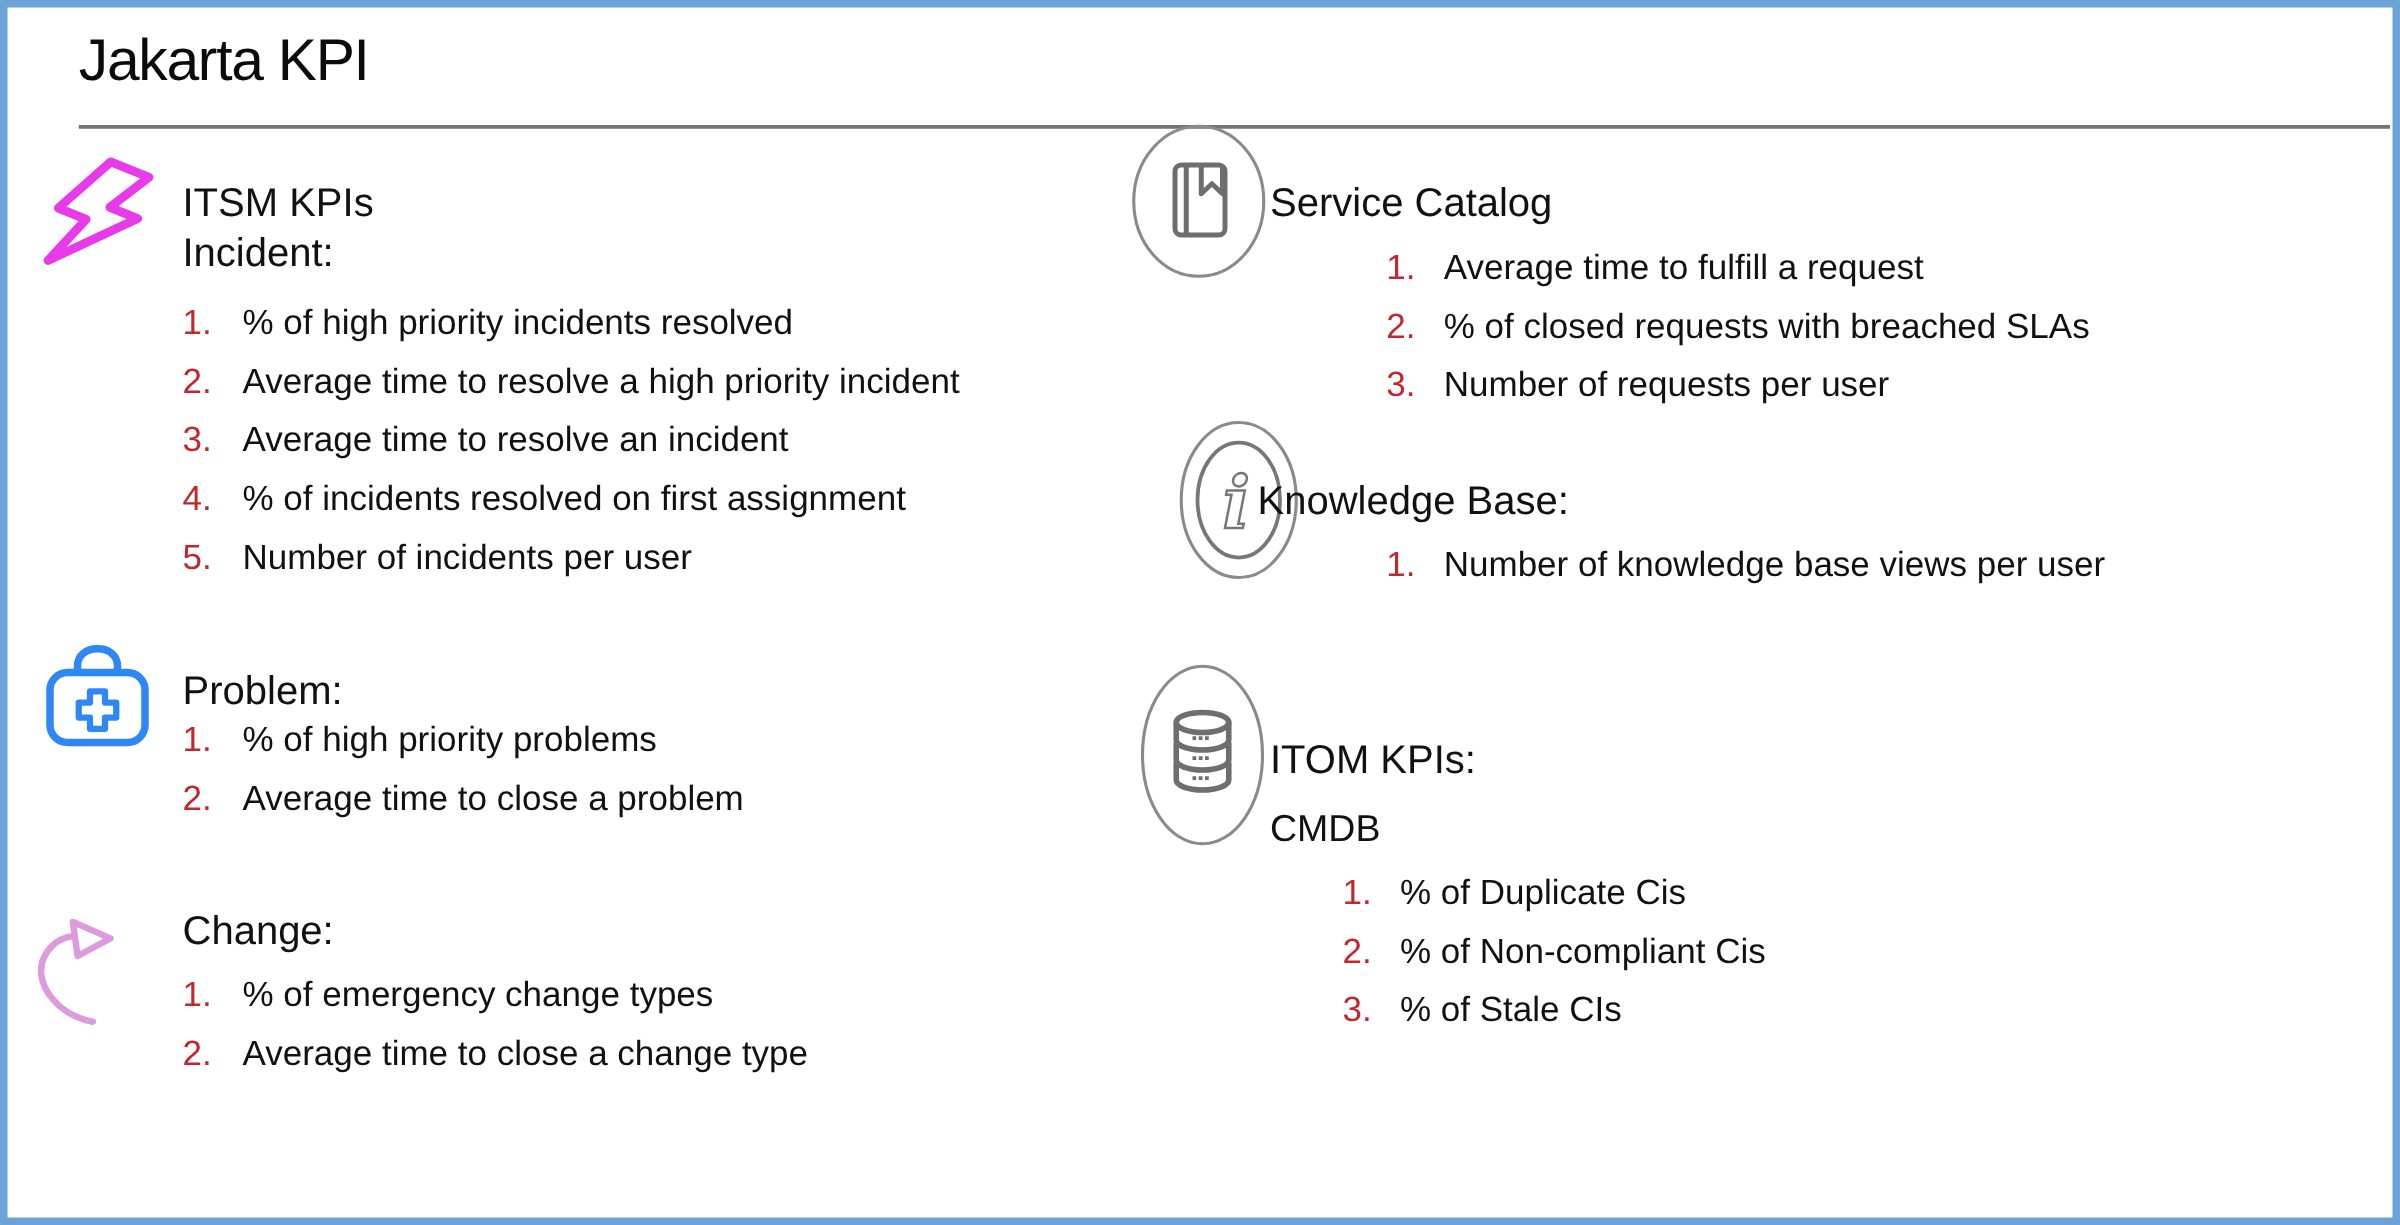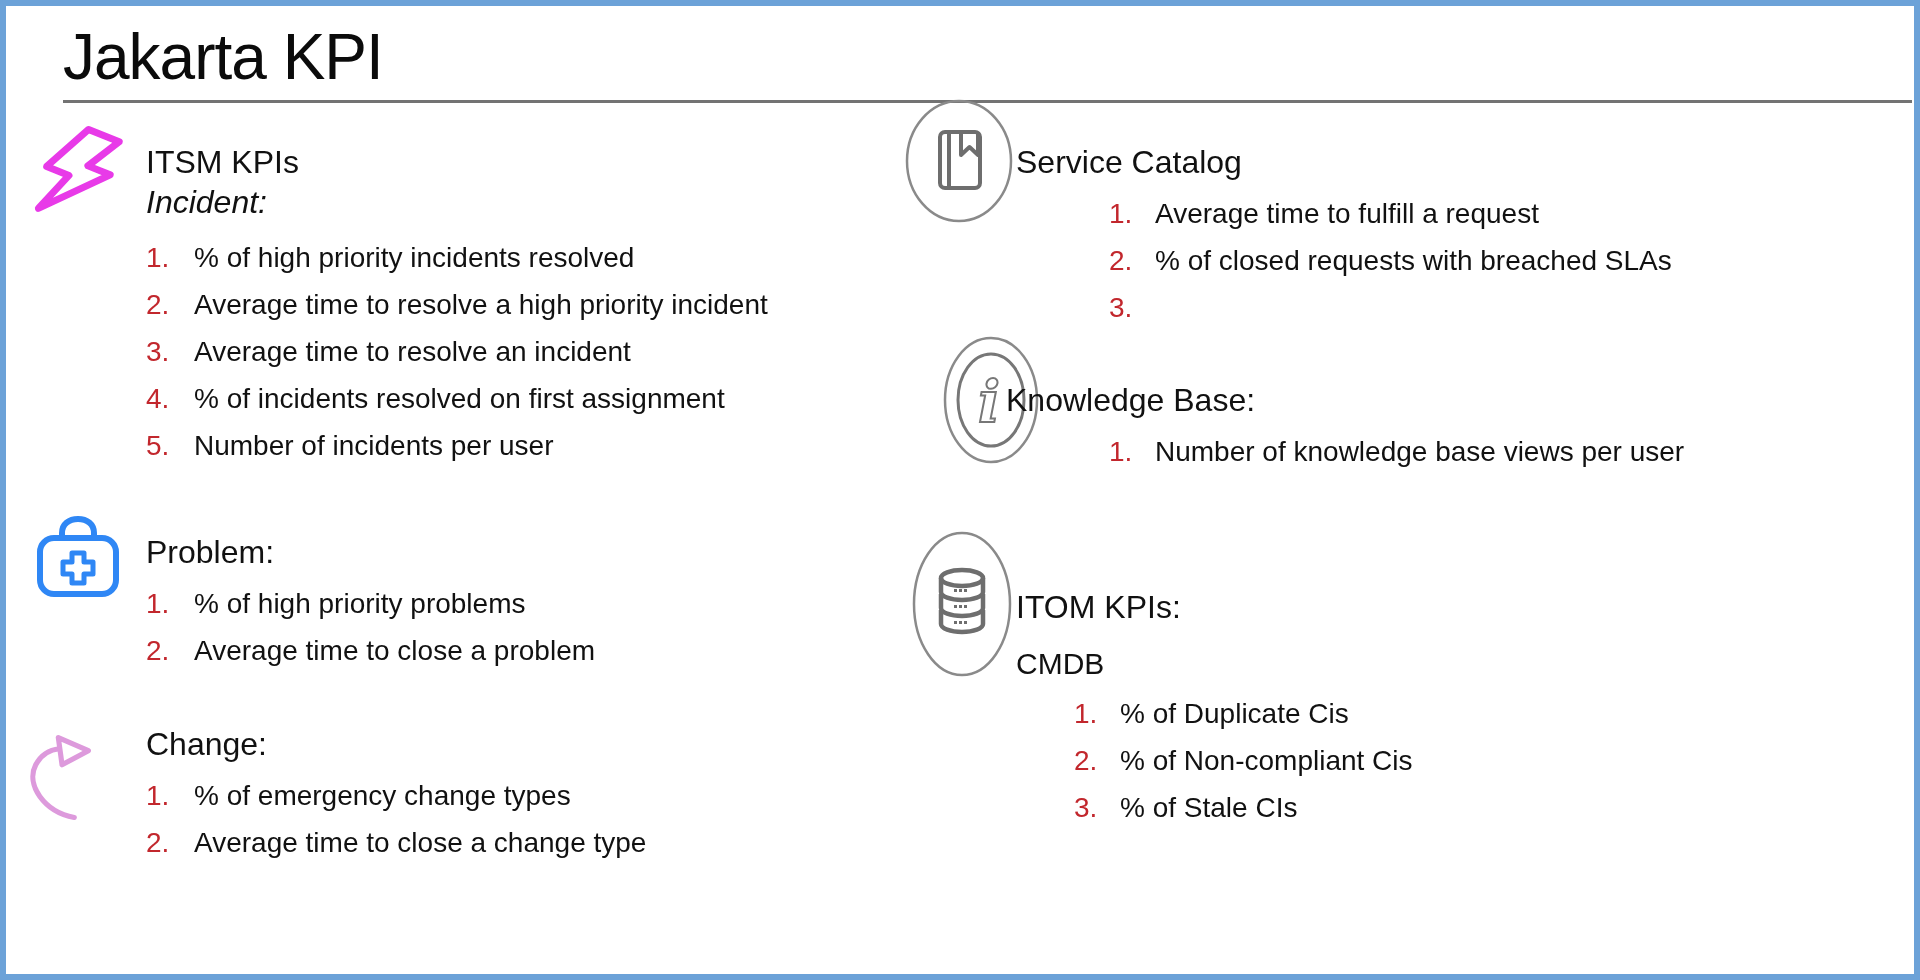--- a/index.html
+++ b/index.html
@@ -1,31 +1,31 @@
 <!DOCTYPE html>
 <html><head>
 <meta charset="utf-8">
 <style>
   html,body{margin:0;padding:0;background:#fff;}
   body{width:1920px;height:980px;overflow:hidden;font-family:"Liberation Sans",sans-serif;}
   .slide{position:relative;width:1920px;height:980px;box-sizing:border-box;
          border:6px solid #6CA2D8;background:#ffffff;}
-  .title{position:absolute;left:57px;top:14px;font-size:64px;color:#0b0b0b;
+  .title{position:absolute;left:57px;top:14px;font-size:47px;color:#0b0b0b;
          letter-spacing:-1px;}
   .rule{position:absolute;left:57px;top:94px;width:1849px;height:3px;background:#737373;}
   .icon{position:absolute;}
   .h{font-size:32px;color:#111;line-height:1;white-space:nowrap;}
   .sub{font-size:30px;color:#111;line-height:1;white-space:nowrap;margin-top:25px;}
   .block{position:absolute;}
   .li{display:flex;align-items:center;height:47px;font-size:28px;white-space:nowrap;}
   .num{color:#C2272D;flex:none;width:48px;}
   .rcol .num{width:46px;}
   .txt{color:#111;text-align:right;}
   .mb-lg{margin-bottom:8px;}
-  .mb-sm{margin-bottom:16px;font-style:italic;}
+  .mb-sm{margin-bottom:16px;}
 </style>
 </head>
 <body>
 
 <div class="slide">
 
   <div class="title">Jakarta KPI</div>
   <div class="rule"></div>
 
   <svg class="icon" style="left:20px;top:118px" width="100" height="100" viewBox="0 0 100 100">
@@ -59,21 +59,21 @@
   </div>
 
   <svg class="icon" style="left:22px;top:498px" width="100" height="100" viewBox="0 0 100 100">
     <g fill="none" stroke="#2F87F5" stroke-width="6" stroke-linejoin="round">
       <path d="M34,34 v-5 c0,-9 7,-14 16,-14 s16,5 16,14 v5"></path>
       <rect x="12" y="34" width="76" height="56" rx="14"></rect>
       <path d="M44,49 h12 v9 h9 v12 h-9 v9 h-12 v-9 h-9 v-12 h9 Z" stroke-width="5"></path>
     </g>
   </svg>
   <div class="block" style="left:140px;top:530px">
-    <div class="h" style="margin-bottom:12px">Problem:</div>
+    <div class="h" style="">Problem:</div>
     <div>
         <div class="li">
           <span class="num">1.</span>
           <span class="txt">% of high priority problems</span>
         </div>
         <div class="li">
           <span class="num">2.</span>
           <span class="txt">Average time to close a problem</span>
         </div>
       </div>
@@ -114,20 +114,21 @@
       <div class="li">
         <span class="num">1.</span>
         <span class="txt">Average time to fulfill a request</span>
       </div>
       <div class="li">
         <span class="num">2.</span>
         <span class="txt">% of closed requests with breached SLAs</span>
       </div>
       <div class="li">
         <span class="num">3.</span>
+        <span class="txt">Number of requests per user</span>
       </div>
     </div>
 
   <svg class="icon" style="left:935px;top:328px" width="100" height="132" viewBox="0 0 100 132">
     <ellipse cx="50" cy="66" rx="46" ry="62" fill="none" stroke="#8a8a8a" stroke-width="2.5"></ellipse>
     <ellipse cx="50" cy="66" rx="33" ry="46" fill="none" stroke="#777777" stroke-width="3"></ellipse>
     <text x="48" y="88" text-anchor="middle" font-family="DejaVu Serif, serif" font-style="italic" font-weight="bold" font-size="58" fill="#ffffff" stroke="#777777" stroke-width="2">i</text>
   </svg>
   <div class="block rcol" style="left:1000px;top:378px">
     <div class="h">Knowledge Base:</div>

